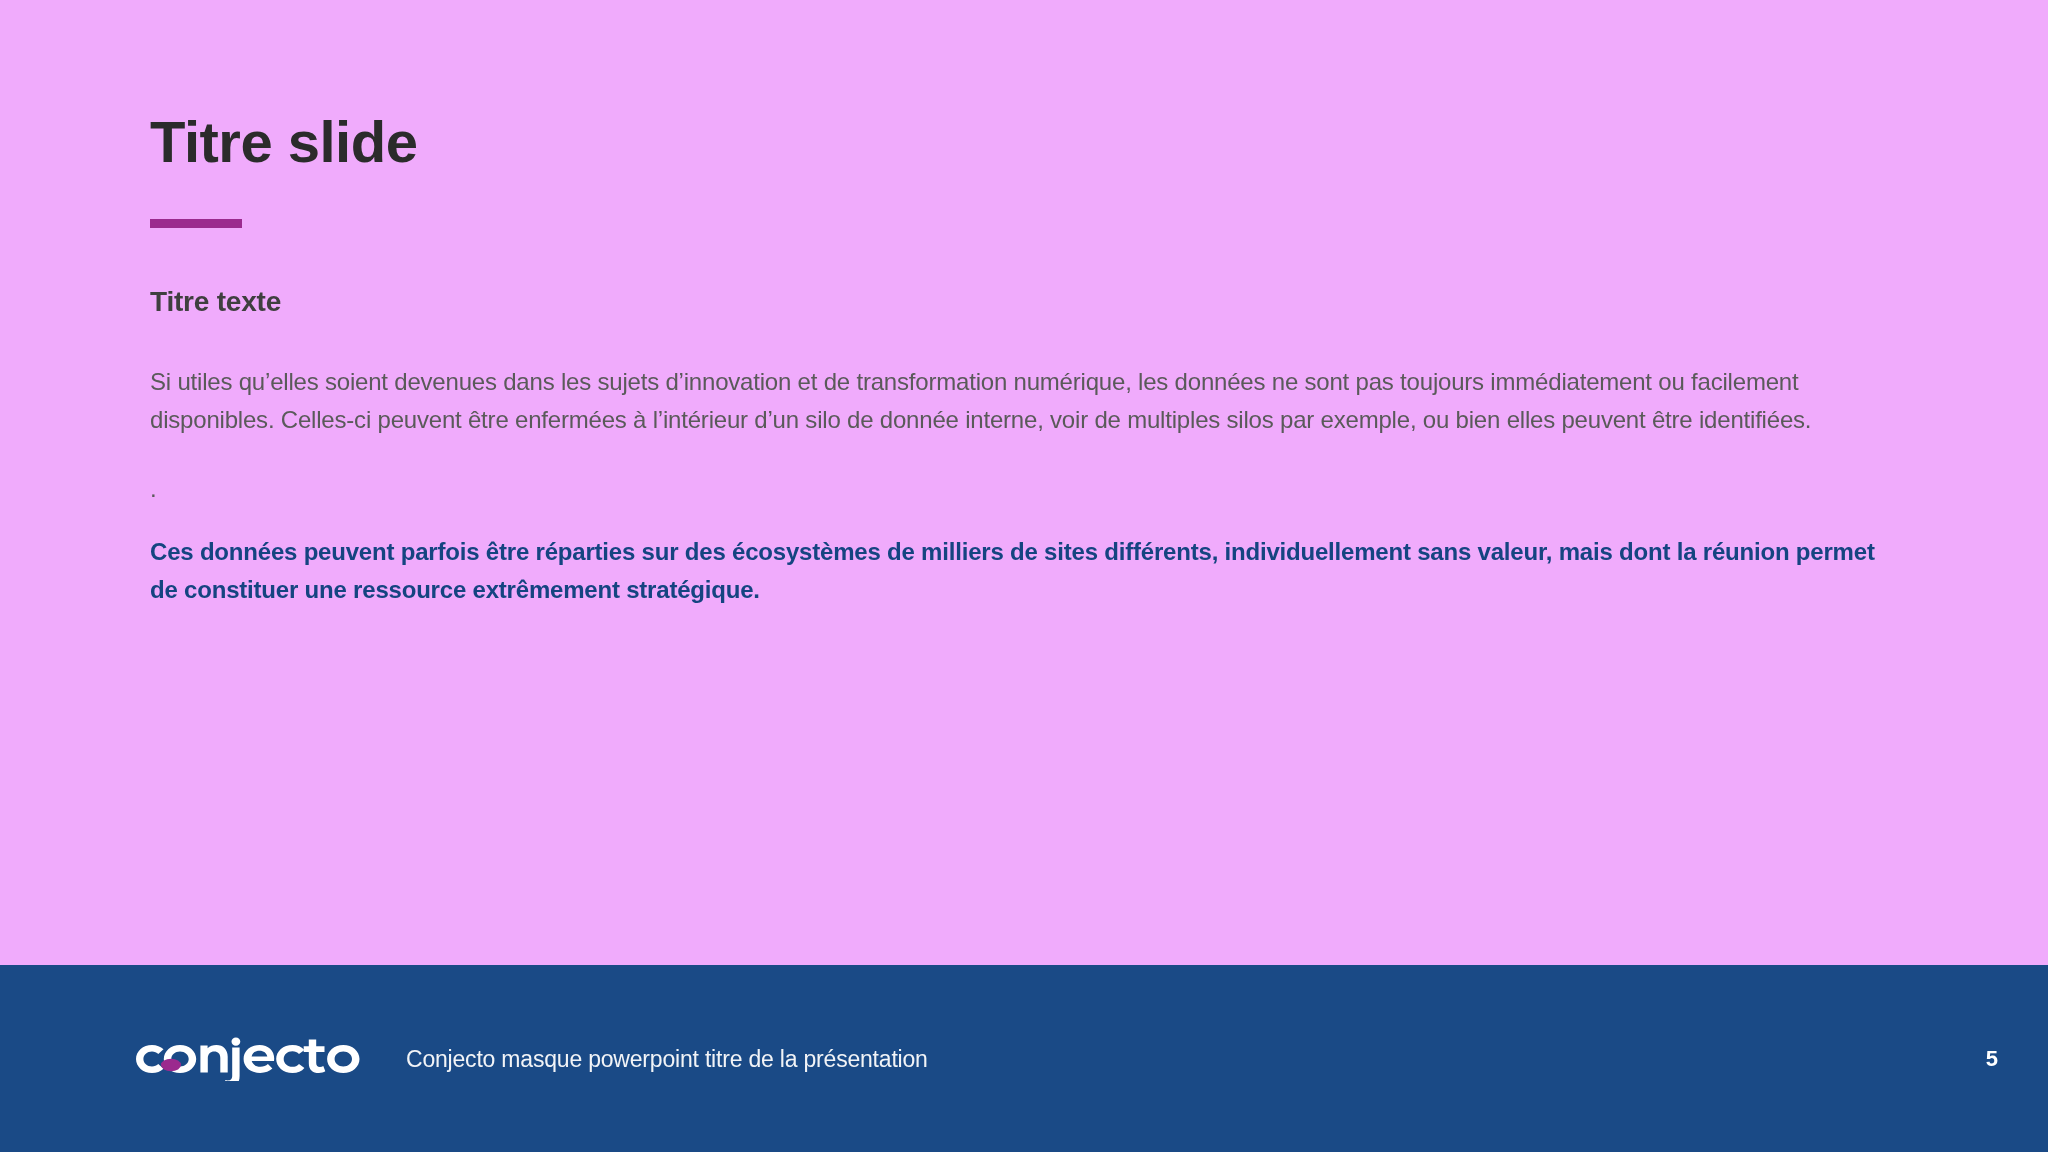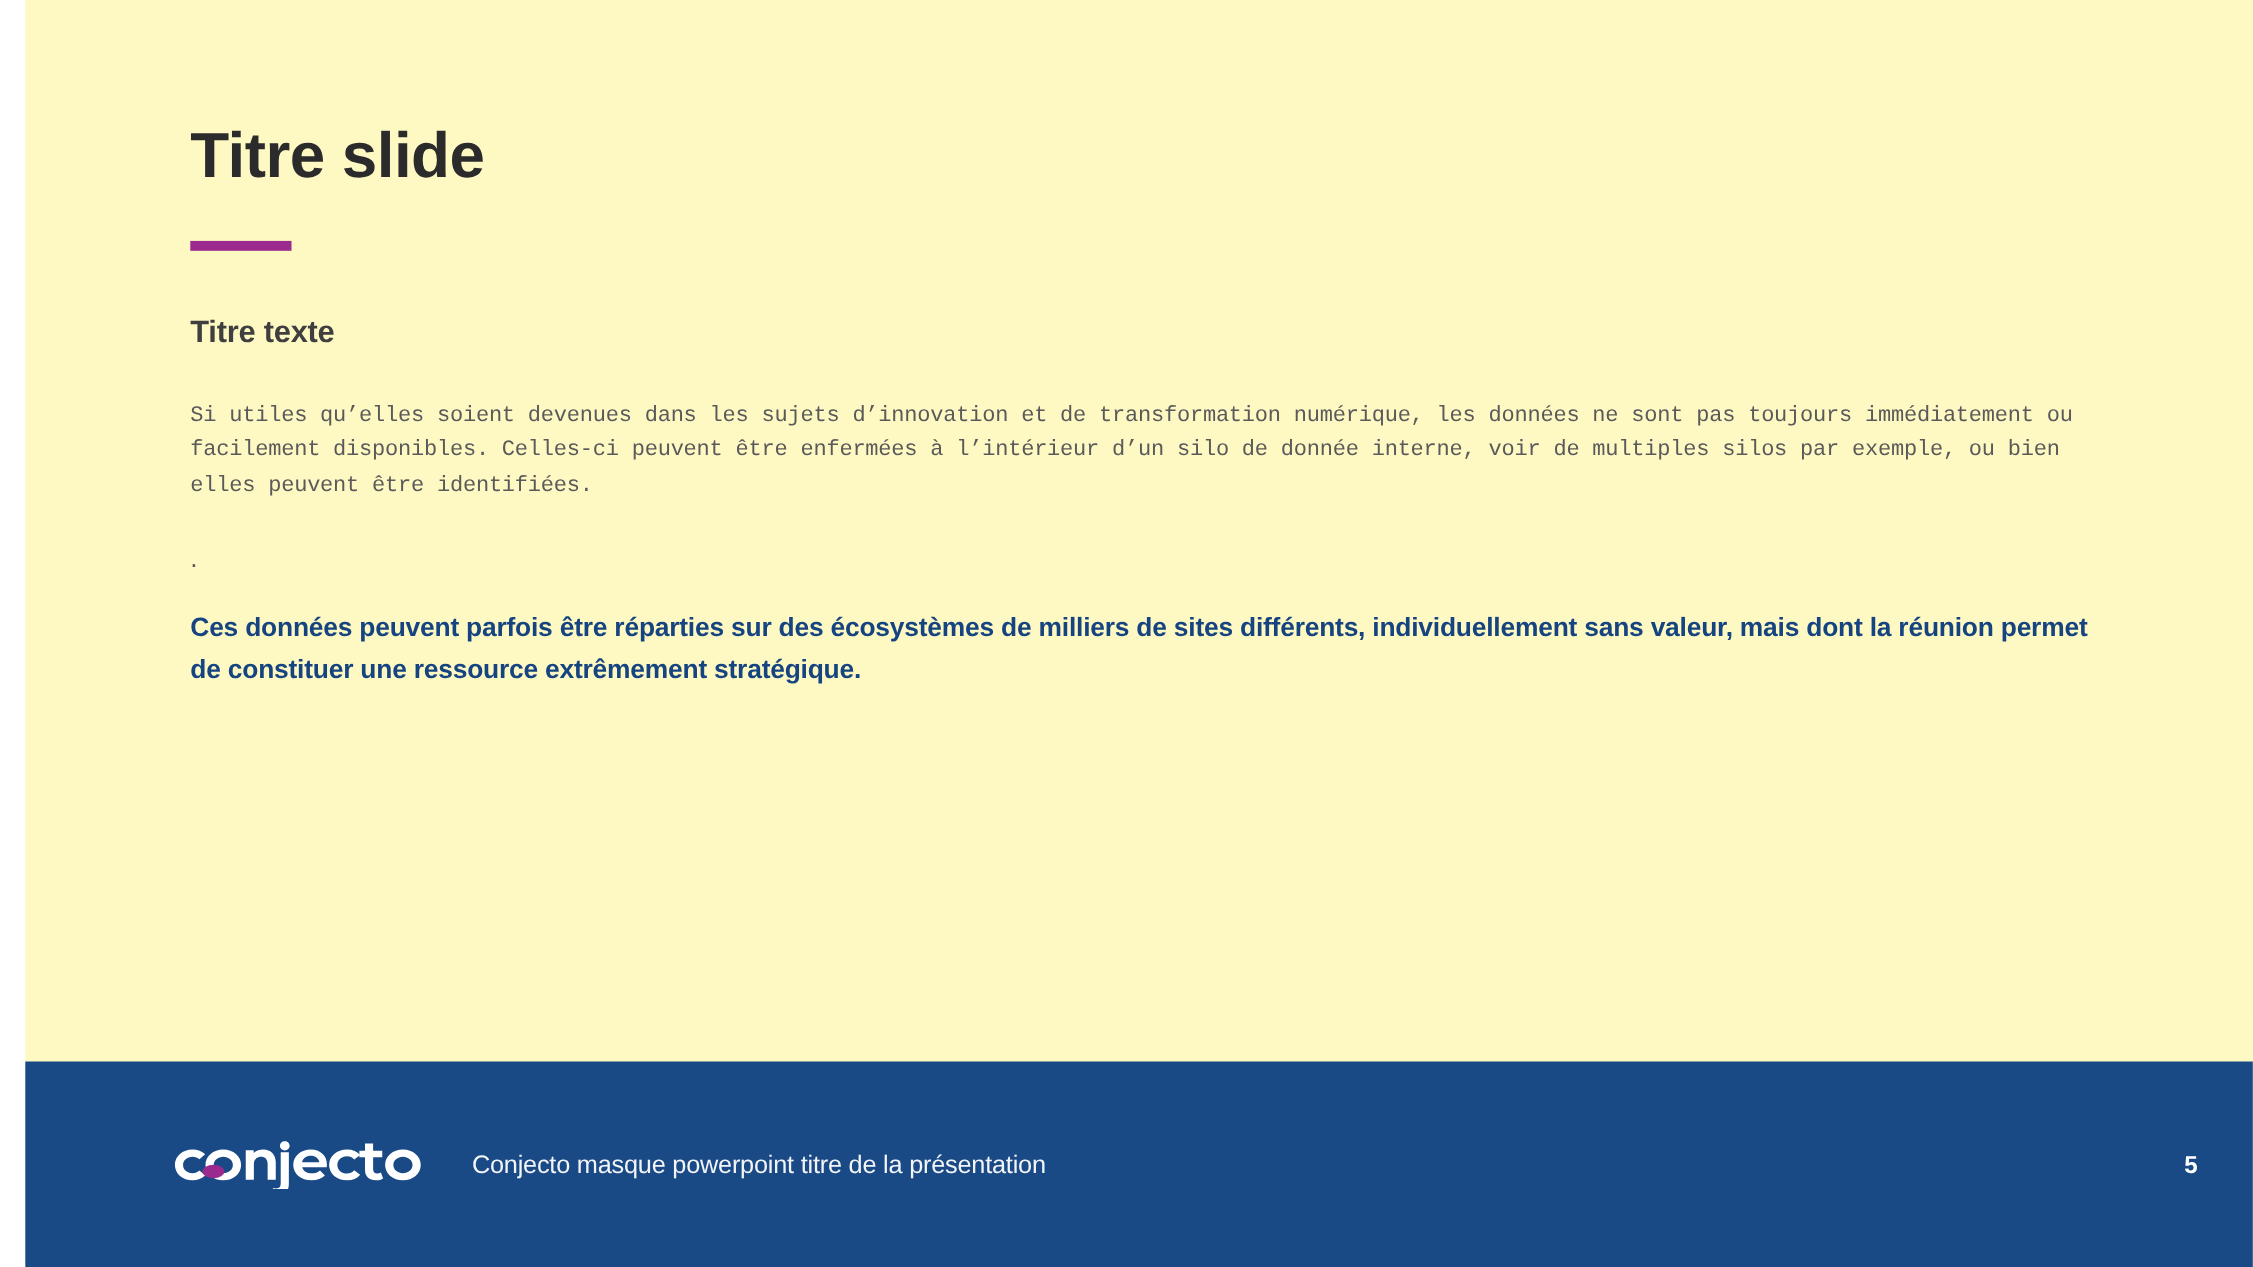--- a/index.html
+++ b/index.html
@@ -11,22 +11,21 @@
     width: 2048px;
     height: 1152px;
     font-family: "Liberation Sans", sans-serif;
     overflow: hidden;
     position: relative;
   }
 
   .slide {
     position: absolute;
     inset: 0;
-    background: #fef9c3;
-    margin-left: 23px;
+    background: #f0abfc;
   }
 
   .content {
     position: absolute;
     left: 150px;
     top: 110px;
     right: 150px;
   }
 
   .slide-title {
@@ -48,26 +47,25 @@
   .subtitle {
     margin-top: 58px;
     font-size: 28px;
     font-weight: bold;
     color: #3f3f3f;
     letter-spacing: -0.2px;
   }
 
   .body-text {
     margin-top: 45px;
-    font-size: 20px;
+    font-size: 24px;
     line-height: 1.58;
     color: #5a5a5a;
     letter-spacing: -0.2px;
     max-width: 1730px;
-    font-family: Liberation Mono, monospace;
   }
 
   .dot-line {
     margin-top: 36px;
     font-size: 24px;
     color: #5a5a5a;
     line-height: 1.2;
   }
 
   .highlight-text {

